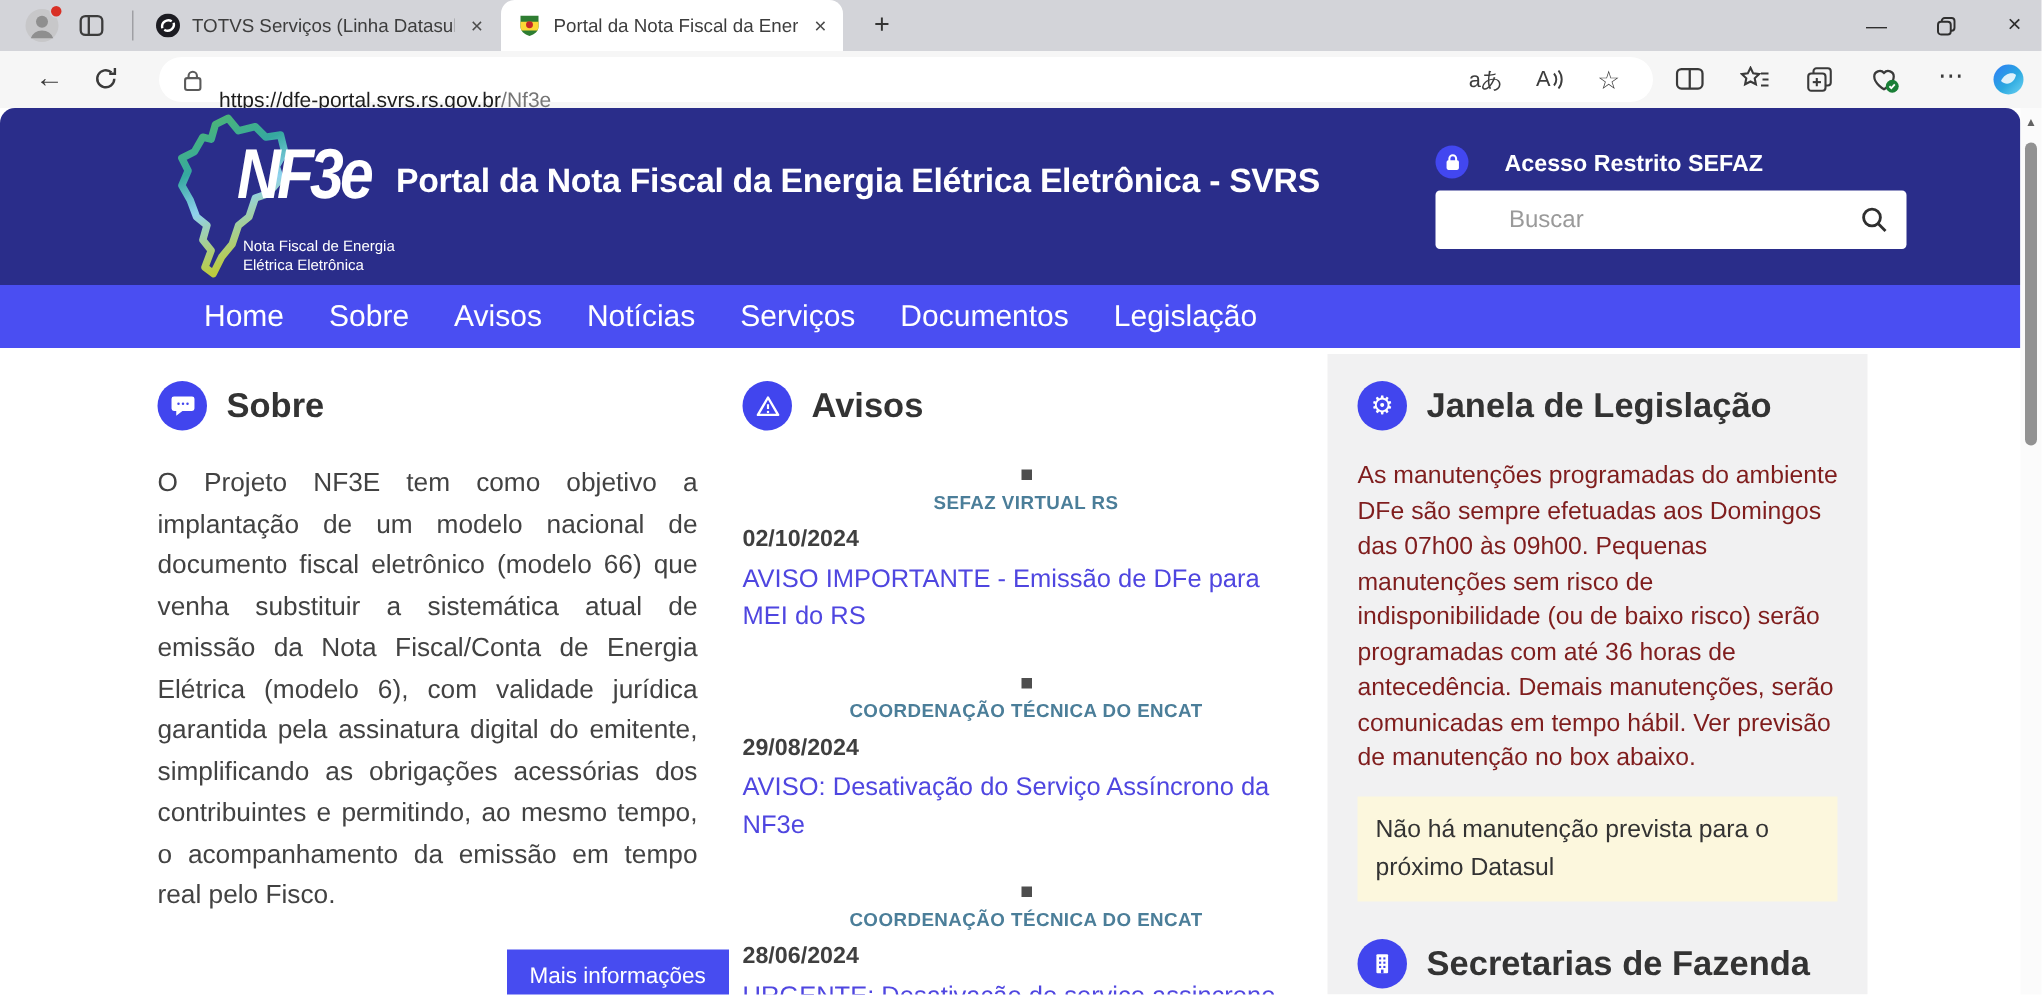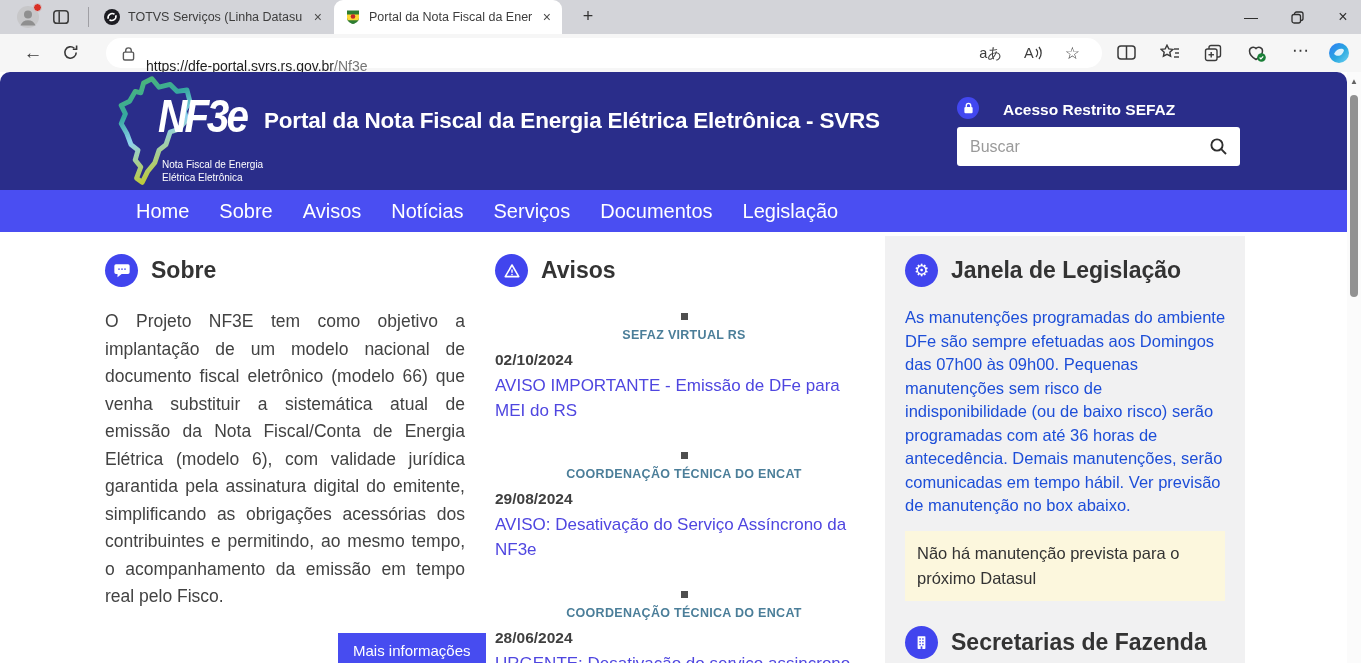--- a/index.html
+++ b/index.html
@@ -48,22 +48,22 @@
   .logo-map { position:absolute; left:95px; top:4px; }
   .logo-word { position:absolute; left:158px; top:16px; color:#fff; font-weight:bold; font-style:italic;
     font-size:47px; letter-spacing:-3px; transform:scaleX(.86); transform-origin:left; }
   .logo-cap { position:absolute; left:162px; top:86px; color:#fff; font-size:10px; line-height:13px; }
   .sitetitle { position:absolute; left:264px; top:36px; color:#fff; font-size:22.5px; font-weight:bold;
     letter-spacing:-.2px; }
   .restricted { position:absolute; left:957px; top:25px; display:flex; align-items:flex-end; gap:24px;
     color:#fff; font-size:15.5px; font-weight:bold; }
   .lock-circle { width:22px; height:22px; border-radius:50%; background:#4247f0; display:flex;
     align-items:center; justify-content:center; }
-  .searchbox { position:absolute; left:957px; top:55px; width:283px; height:39px; background:#fff;
-    border-radius:3px; display:flex; align-items:center; }
+  .searchbox { position:absolute; left:957px; top:55px; width:314px; height:39px; background:#fff;
+    border-radius:3px; display:flex; align-items:center;padding-left:36px; }
   .searchbox input { border:none; outline:none; flex:1; font-size:16px; padding-left:13px;
     color:#333; font-family:"Liberation Sans",sans-serif; background:transparent; }
   .searchbox input::placeholder { color:#9a9a9a; }
   .search-mag { margin-right:12px; display:flex; }
 
   .mainnav { height:42px; background:#4a4ef2; display:flex; align-items:center; padding-left:136px;
     gap:30px; }
   .mainnav span { color:#fff; font-size:20px; font-weight:500; }
 
   .content { position:relative; height:431px; }
@@ -82,21 +82,21 @@
   .aviso-list { margin-top:26px; }
   .aviso-item { margin-bottom:29px; }
   .aviso-cat { display:flex; align-items:center; gap:8px; font-size:12.5px; font-weight:600;
     color:#4b7e99; letter-spacing:.3px;flex-direction:column; }
   .cat-sq { width:7px; height:7px; background:#4e4e4e; flex:0 0 7px; }
   .aviso-date { margin-top:9px; font-size:15.5px; font-weight:600; color:#3f3f3f; }
   .aviso-link { margin-top:5px; font-size:17px; line-height:24.5px; color:#4f46e0; }
 
   .sidebar { position:absolute; left:885px; top:4px; width:360px; height:427px; background:#f1f1f2;
     padding:18px 20px; }
-  .sb-text { margin-top:19px; font-size:16.5px; line-height:23.5px; color:#1d4ed8; width:322px; }
+  .sb-text { margin-top:19px; font-size:16.5px; line-height:23.5px; color:#7f1d1d; width:322px; }
   .sb-alert { margin-top:13px; width:320px; background:#fcf7dd; padding:10px 12px; font-size:16.5px;
     line-height:25px; color:#333; }
   .sb-head2 { margin-top:25px; }
 
   .scrollbar { position:absolute; right:0; top:72px; width:14px; height:591px; background:#fbfbfb; }
   .scroll-up { position:absolute; top:5px; left:3px; font-size:8px; color:#636363; }
   .scroll-thumb { position:absolute; left:3px; top:23px; width:8px; height:202px; background:#929292;
     border-radius:4px; }
 </style>
 </head>

